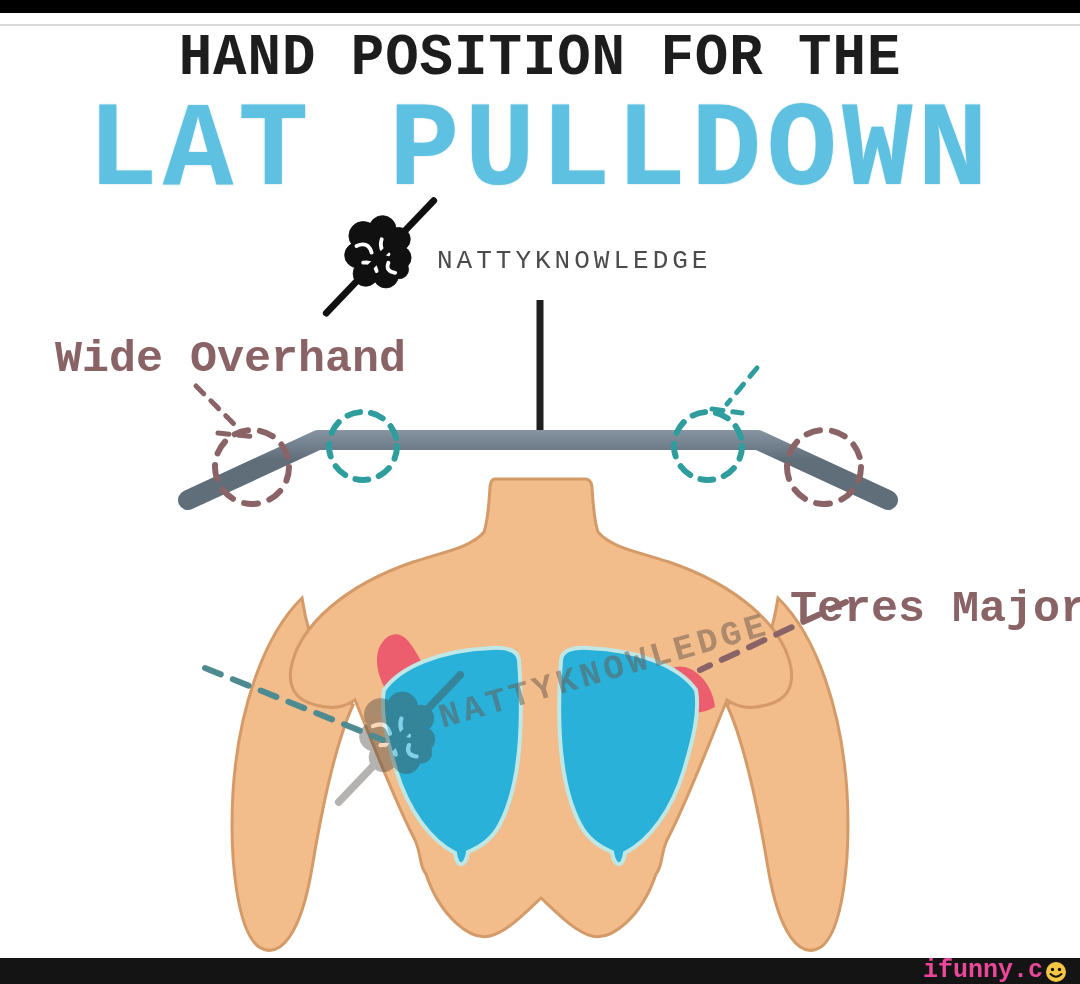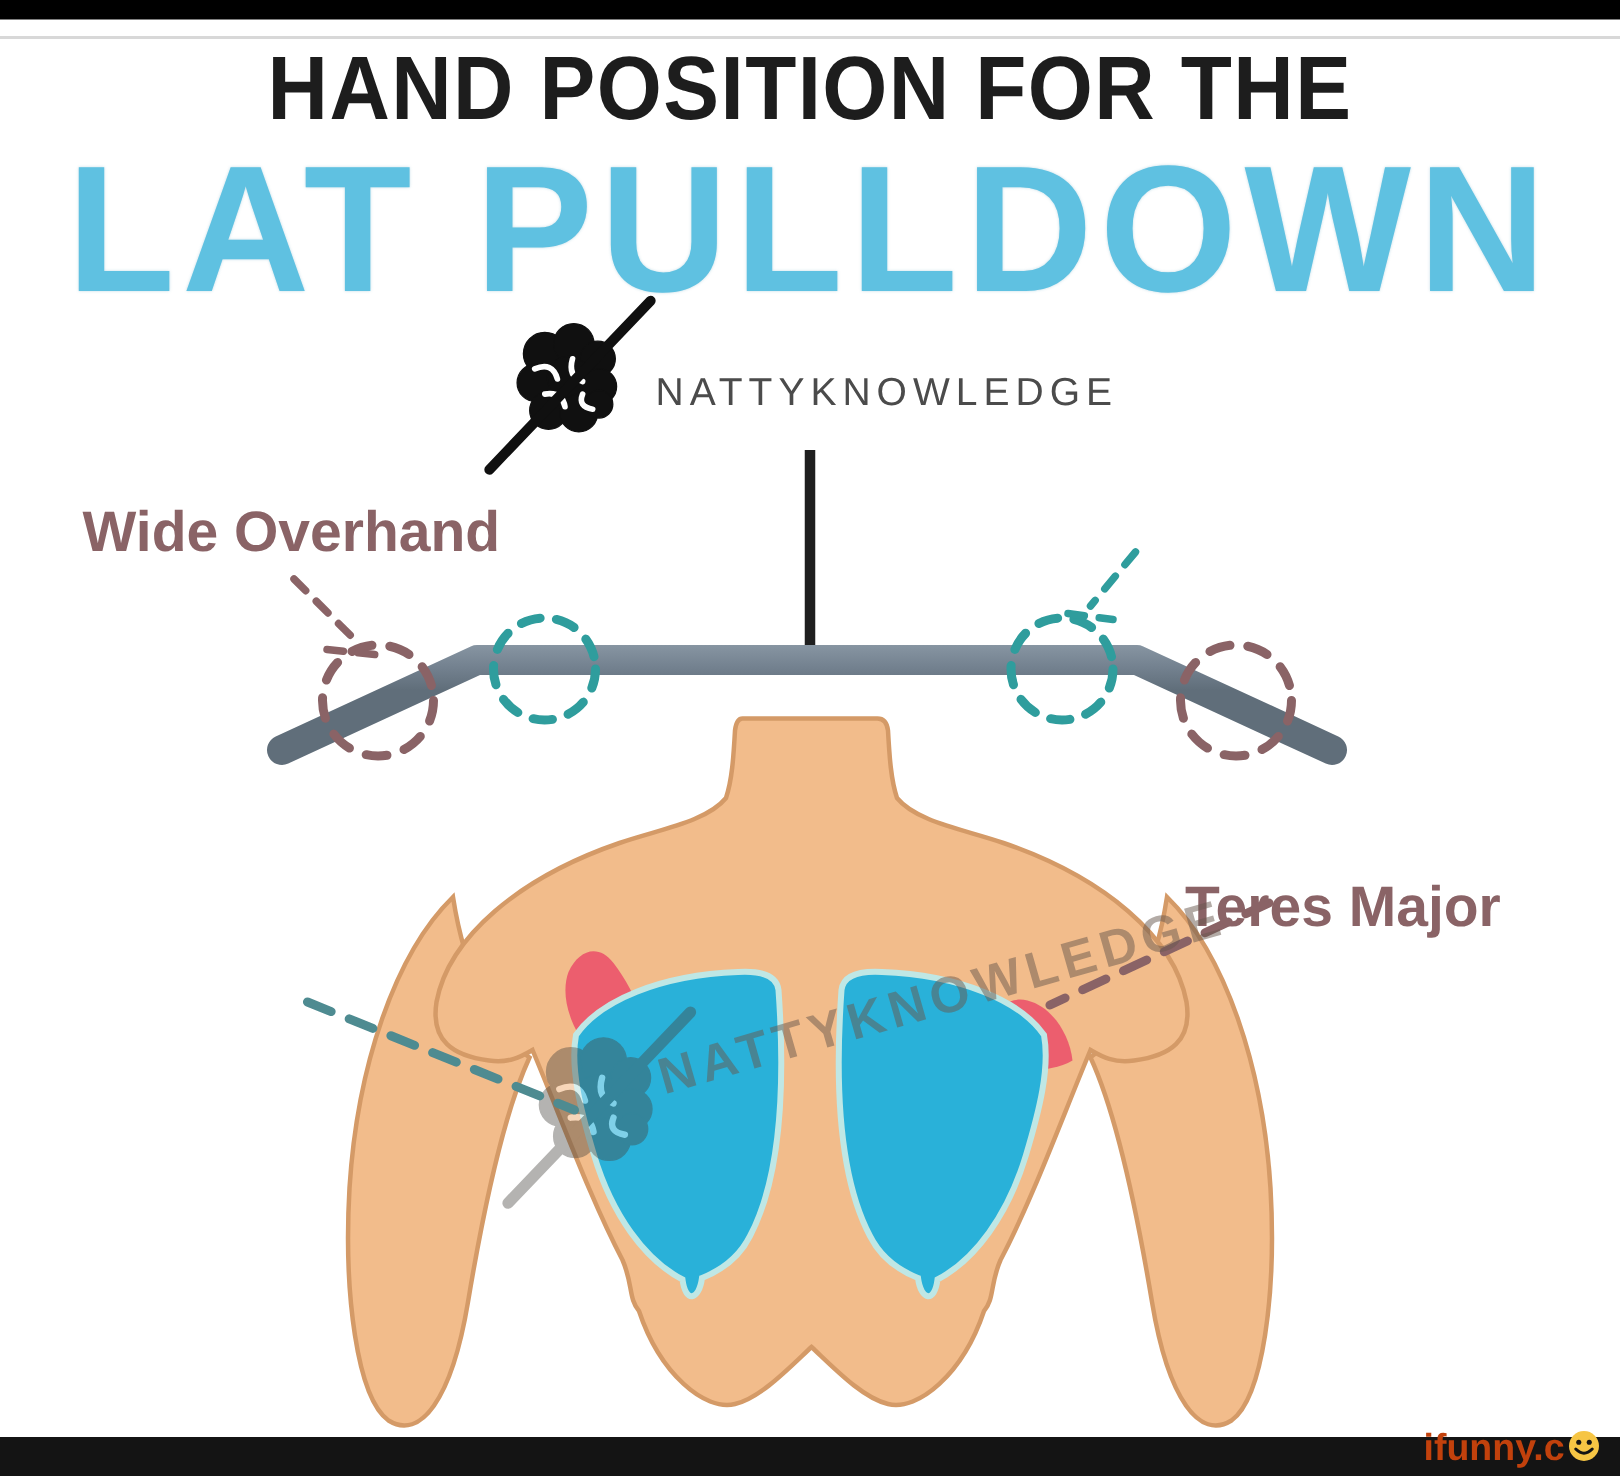--- a/index.html
+++ b/index.html
@@ -1,52 +1,52 @@
 <!DOCTYPE html>
 <html><head>
 <meta charset="utf-8">
 <style>
   html,body{margin:0;padding:0;background:#ffffff;}
   .stage{
     position:relative;width:1080px;height:984px;overflow:hidden;
-    background:#ffffff;font-family:Liberation Sans, sans-serif;
+    background:#ffffff;font-family:Liberation Mono, monospace;
   }
   .top-bar{position:absolute;left:0;top:0;width:1080px;height:13px;background:#000;}
   .hairline{position:absolute;left:0;top:24px;width:1080px;height:2px;background:#d8d8d8;}
   .title1{
     position:absolute;left:0;top:24px;width:1080px;text-align:center;
     font-size:60px;font-weight:700;color:#1d1d1d;letter-spacing:1px;
     transform:scaleX(0.93);transform-origin:50% 50%;white-space:nowrap;
   }
   .title2{
     position:absolute;left:0;top:84px;width:1080px;text-align:center;
     font-size:120px;font-weight:700;color:#5fc1e1;letter-spacing:5px;
     transform:scaleX(0.98);transform-origin:50% 50%;white-space:nowrap;
     text-shadow:0 0 2px rgba(70,150,180,0.35);
   }
   .brand-text{
     position:absolute;left:437px;top:246px;font-size:26px;font-weight:400;
     color:#4b4b4b;letter-spacing:4px;white-space:nowrap;
   }
-  .lbl{position:absolute;font-size:38px;font-weight:700;white-space:nowrap;}
+  .lbl{position:absolute;font-size:45px;font-weight:700;white-space:nowrap;}
   .lbl-wide{left:55px;top:334px;color:#8a6366;}
   .lbl-close{left:688px;top:322px;color:#2a9b9b;}
   .lbl-lats{left:36px;top:628px;color:#43a1ad;}
   .lbl-teres{left:790px;top:584px;color:#8a6366;}
   .watermark-text{
     position:absolute;left:440px;top:700px;font-size:34px;font-weight:700;
     letter-spacing:4px;color:rgba(104,88,78,0.5);
     transform:rotate(-16deg);transform-origin:0 50%;white-space:nowrap;
     pointer-events:none;
   }
   .diagram-svg{position:absolute;left:0;top:0;}
   .bottom-bar{position:absolute;left:0;top:958px;width:1080px;height:26px;background:#141414;}
   .ifunny{
-    position:absolute;right:12px;top:958px;height:14px;display:flex;align-items:center;
-    font-size:25px;font-weight:700;color:#c2410c;letter-spacing:0;line-height:26px;
+    position:absolute;right:12px;top:958px;height:14px;display:flex;align-items:flex-start;
+    font-size:25px;font-weight:700;color:#ec4899;letter-spacing:0;line-height:26px;
   }
   .ifunny .smiley{display:inline-block;margin-left:1px;margin-top:1px;}
 </style>
 </head>
 <body>
 
 <div class="stage">
 
   <svg class="diagram-svg" width="1080" height="984" viewBox="0 0 1080 984">
     <defs>

